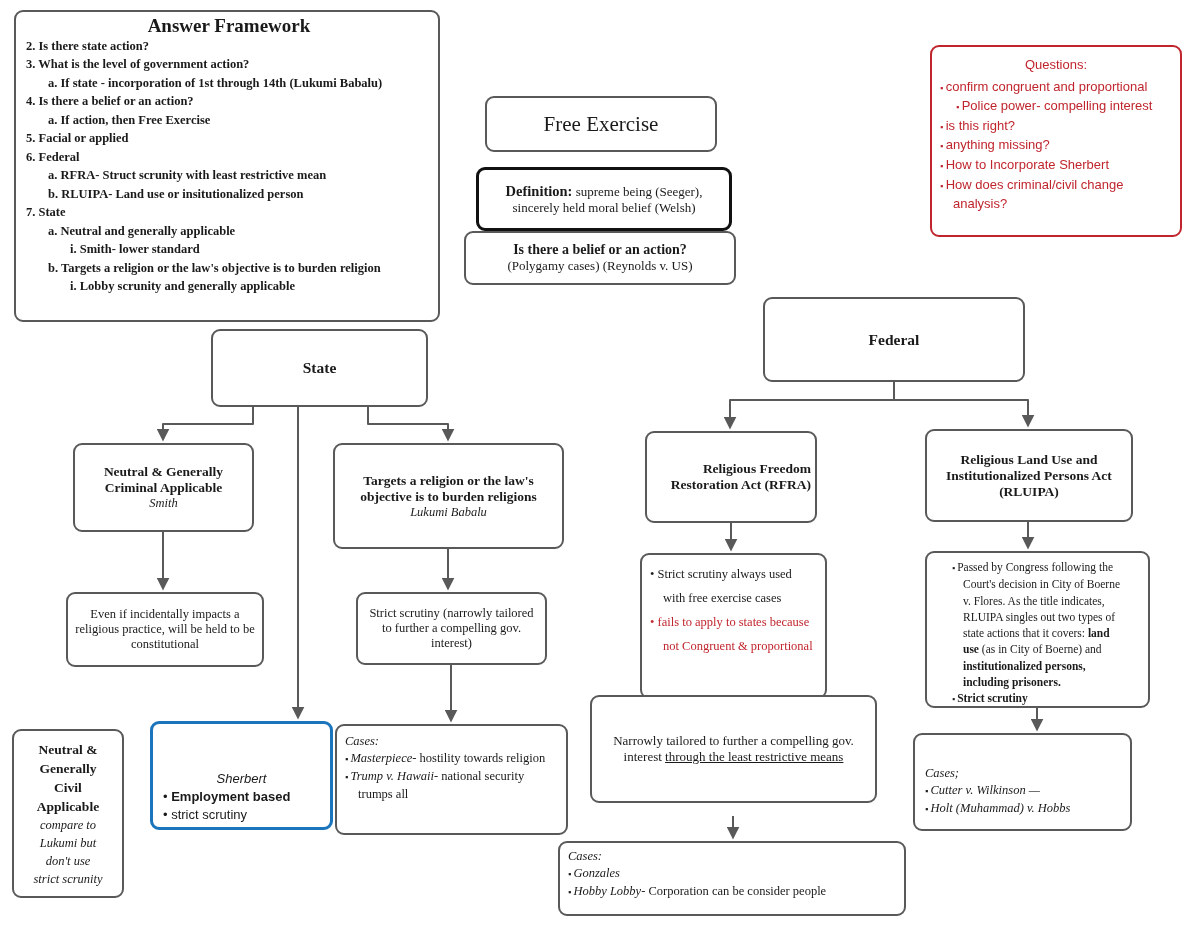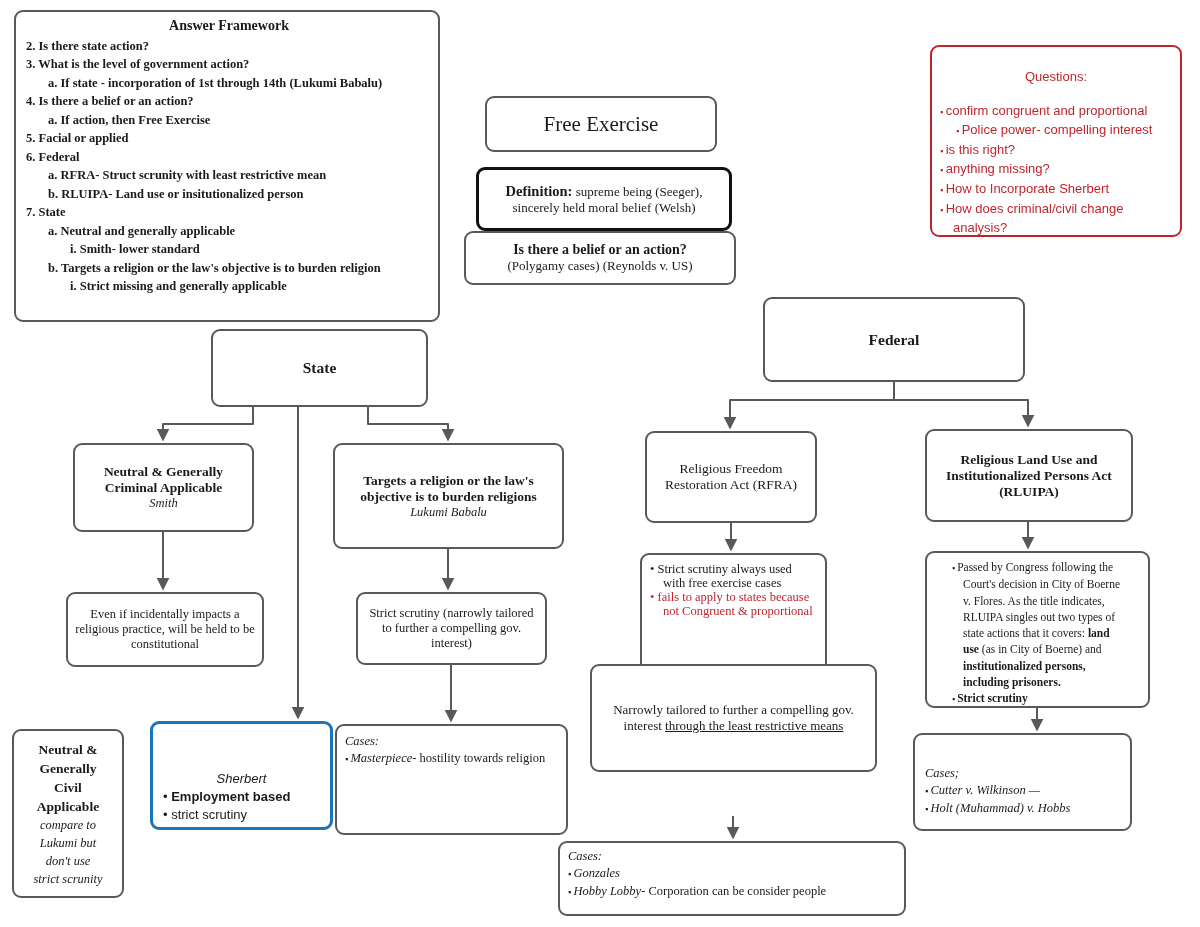--- a/index.html
+++ b/index.html
@@ -8,75 +8,75 @@
   html,body{margin:0;padding:0;background:#fff;}
   .canvas{position:relative;width:1200px;height:927px;background:#fff;overflow:hidden;
           font-family:"Liberation Serif","DejaVu Serif",serif;color:var(--ink);}
   svg.wires{position:absolute;left:0;top:0;width:1200px;height:927px;z-index:0;}
   .box{position:absolute;box-sizing:border-box;background:#fff;border:2px solid var(--gray);
        border-radius:9px;z-index:1;}
   .ctr{display:flex;flex-direction:column;justify-content:center;text-align:center;}
 
   
   .framework{left:14px;top:10px;width:426px;height:312px;padding:5px 6px 4px 10px;font-weight:bold;font-size:12.5px;line-height:18.5px;}
-  .framework h2{margin:0 0 1px 0;font-size:14px;text-align:center;font-weight:bold;}
+  .framework h2{margin:0 0 1px 0;font-size:19px;text-align:center;font-weight:bold;}
   .fw-item{white-space:normal;}
   .fw-item.lvl1{padding-left:22px;}
   .fw-item.lvl2{padding-left:44px;}
 
   
   .free-ex{left:485px;top:96px;width:232px;height:56px;font-size:21px;}
   .definition{left:476px;top:167px;width:256px;height:64px;border:3px solid var(--blk);font-size:13px;padding:4px 8px;}
   .definition b{font-size:14.5px;}
   .belief{left:464px;top:231px;width:272px;height:54px;padding:4px 6px;}
   .belief .t1{font-weight:bold;font-size:14px;}
   .belief .t2{font-size:13px;}
 
   
   .questions{left:930px;top:45px;width:252px;height:192px;border-color:var(--red);color:var(--red);
              font-family:"Liberation Sans","DejaVu Sans",sans-serif;font-size:13px;line-height:17.6px;padding:5px 8px;}
-  .questions h2{margin:16px;font-size:13px;text-align:center;font-weight:normal;}
+  .questions h2{margin:4px;font-size:13px;text-align:center;font-weight:normal;}
   .q-item{padding-left:13px;text-indent:-13px;}
   .q-item::before{content:"▪ ";font-size:9px;}
   .q-item.q-lvl1{margin-left:16px;}
 
   
   .state{left:211px;top:329px;width:217px;height:78px;font-weight:bold;font-size:15.5px;}
   .federal{left:763px;top:297px;width:262px;height:85px;font-weight:bold;font-size:15.5px;}
   .ngca{left:73px;top:443px;width:181px;height:89px;font-size:13.5px;padding:4px;}
   .ngca .ttl,.targets .ttl{font-weight:bold;}
   .ngca .cs,.targets .cs{font-style:italic;font-size:12.5px;font-weight:normal;}
   .targets{left:333px;top:443px;width:231px;height:106px;font-size:13.5px;padding:4px 8px;}
-  .rfra{left:645px;top:431px;width:172px;height:92px;font-weight:normal;font-size:13.5px;padding:4px;}
+  .rfra{left:645px;top:431px;width:172px;height:92px;font-weight:bold;font-size:13.5px;padding:4px;text-align:right;}
   .rluipa{left:925px;top:429px;width:208px;height:93px;font-weight:bold;font-size:13.5px;padding:18px;}
 
   
   .evenif{left:66px;top:592px;width:198px;height:75px;font-size:12.5px;padding:0 6px;}
   .strictnarrow{left:356px;top:592px;width:191px;height:73px;font-size:12.5px;padding:4px 6px;}
-  .rfrapoints{left:640px;top:553px;width:187px;height:146px;font-size:12.5px;line-height:14px;padding:7px 8px;}
+  .rfrapoints{left:640px;top:553px;width:187px;height:146px;font-size:12.5px;line-height:24px;padding:7px 8px;}
   .pt{padding-left:13px;text-indent:-13px;}
   .pt::before{content:"• ";}
   .pt.red{color:var(--red);}
   .passed{left:925px;top:551px;width:225px;height:157px;font-size:11.5px;line-height:16.3px;padding:6px 25px;}
   .p-item{padding-left:11px;text-indent:-11px;}
   .p-item::before{content:"▪ ";font-size:8.5px;}
   .civil{left:12px;top:729px;width:112px;height:169px;padding:6px 19px;}
   .civil .ttl{font-weight:bold;font-size:13.5px;line-height:19px;}
   .civil .nt{font-style:italic;font-size:12.5px;line-height:18px;}
   .sherbert{left:150px;top:721px;width:183px;height:109px;border:3px solid var(--blue);
             font-family:"Liberation Sans","DejaVu Sans",sans-serif;font-size:13px;line-height:18px;padding:14px 10px;}
   .sherbert .ttl{font-style:italic;text-align:center;margin-top:32px;}
   .sh-item{padding-left:12px;text-indent:-12px;}
   .sh-item::before{content:"• ";}
   .cases{font-size:12.5px;line-height:17px;}
   .cases .lbl{font-style:italic;}
   .c-item{padding-left:13px;text-indent:-13px;}
   .c-item::before{content:"▪ ";font-size:9px;}
   .statecases{left:335px;top:724px;width:233px;height:111px;padding:7px 8px;}
-  .narrowly{left:590px;top:664px;width:287px;height:108px;font-size:13px;padding:8px 10px;}
+  .narrowly{left:590px;top:695px;width:287px;height:108px;font-size:13px;padding:8px 10px;}
   .fedcases{left:558px;top:841px;width:348px;height:75px;padding:5px 8px;}
   .rluipacases{left:913px;top:733px;width:219px;height:98px;padding:30px 10px;}
   .rluipacases .c-item{font-style:italic;}
 </style>
 </head>
 <body>
 
 <div class="canvas">
 
   <svg class="wires" viewBox="0 0 1200 927">
@@ -111,21 +111,21 @@
     <div class="fw-item lvl0"><span>4.</span> <span>Is there a belief or an action?</span></div>
     <div class="fw-item lvl1"><span>a.</span> <span>If action, then Free Exercise</span></div>
     <div class="fw-item lvl0"><span>5.</span> <span>Facial or applied</span></div>
     <div class="fw-item lvl0"><span>6.</span> <span>Federal</span></div>
     <div class="fw-item lvl1"><span>a.</span> <span>RFRA- Struct scrunity with least restrictive mean</span></div>
     <div class="fw-item lvl1"><span>b.</span> <span>RLUIPA- Land use or insitutionalized person</span></div>
     <div class="fw-item lvl0"><span>7.</span> <span>State</span></div>
     <div class="fw-item lvl1"><span>a.</span> <span>Neutral and generally applicable</span></div>
     <div class="fw-item lvl2"><span>i.</span> <span>Smith- lower standard</span></div>
     <div class="fw-item lvl1"><span>b.</span> <span>Targets a religion or the law's objective is to burden religion</span></div>
-    <div class="fw-item lvl2"><span>i.</span> <span>Strict missing  and generally applicable</span></div>
+    <div class="fw-item lvl2"><span>i.</span> <span>Lobby scrunity  and generally applicable</span></div>
   </section>
 
   <div class="box ctr free-ex">
     <span>Free Exercise</span>
   </div>
 
   <div class="box ctr definition">
     <div><b>Definition:</b><span> supreme being (Seeger), sincerely held moral belief (Welsh)</span></div>
   </div>
 
@@ -171,20 +171,21 @@
 
   <div class="box sherbert">
     <div class="ttl">Sherbert</div>
     <div class="sh-item"><b>Employment based</b></div>
     <div class="sh-item">strict scrutiny</div>
   </div>
 
   <div class="box cases statecases">
     <div class="lbl">Cases:</div>
     <div class="c-item"><i>Masterpiece</i><span>- hostility towards religion</span></div>
+    <div class="c-item"><i>Trump v. Hawaii</i><span>- national security trumps all</span></div>
   </div>
 
   <div class="box ctr civil">
     <div class="ttl">Neutral &amp; Generally Civil Applicable</div>
     <div class="nt">compare to Lukumi but don't use strict scrunity</div>
   </div>
 
   <div class="box ctr rfra">
     <span>Religious Freedom Restoration Act (RFRA)</span>
   </div>

